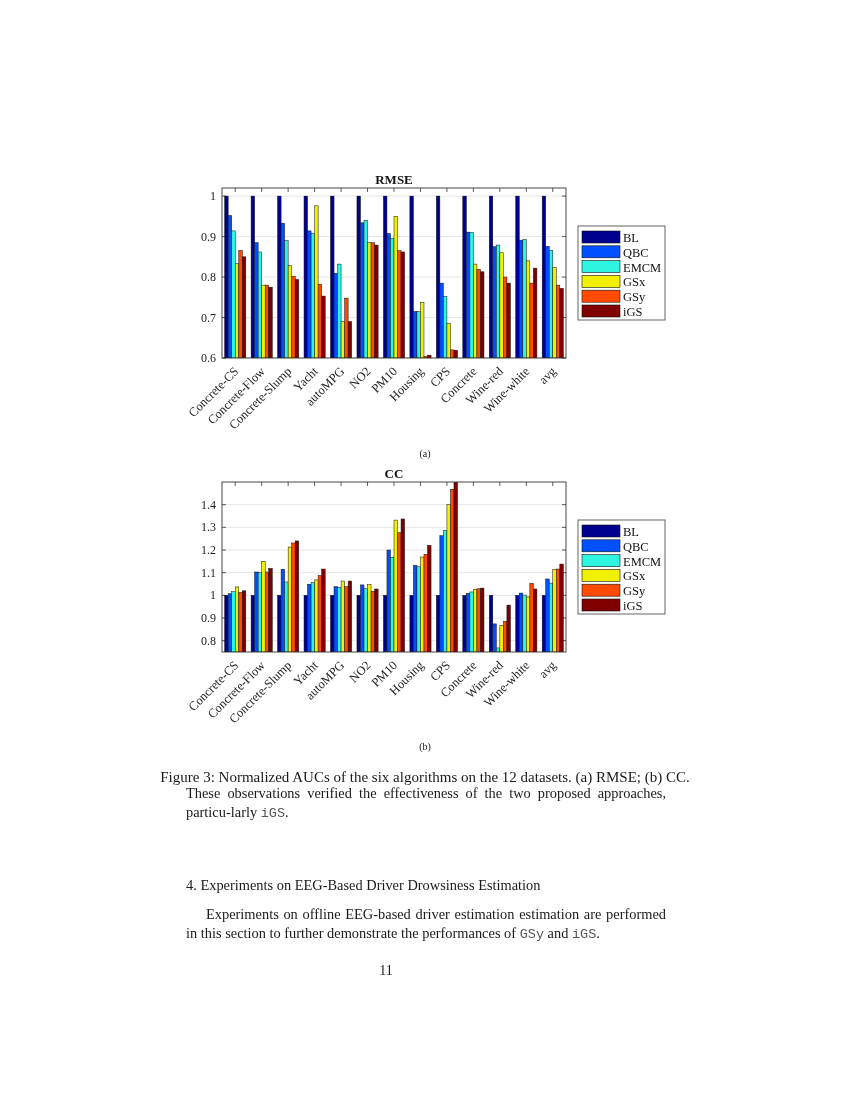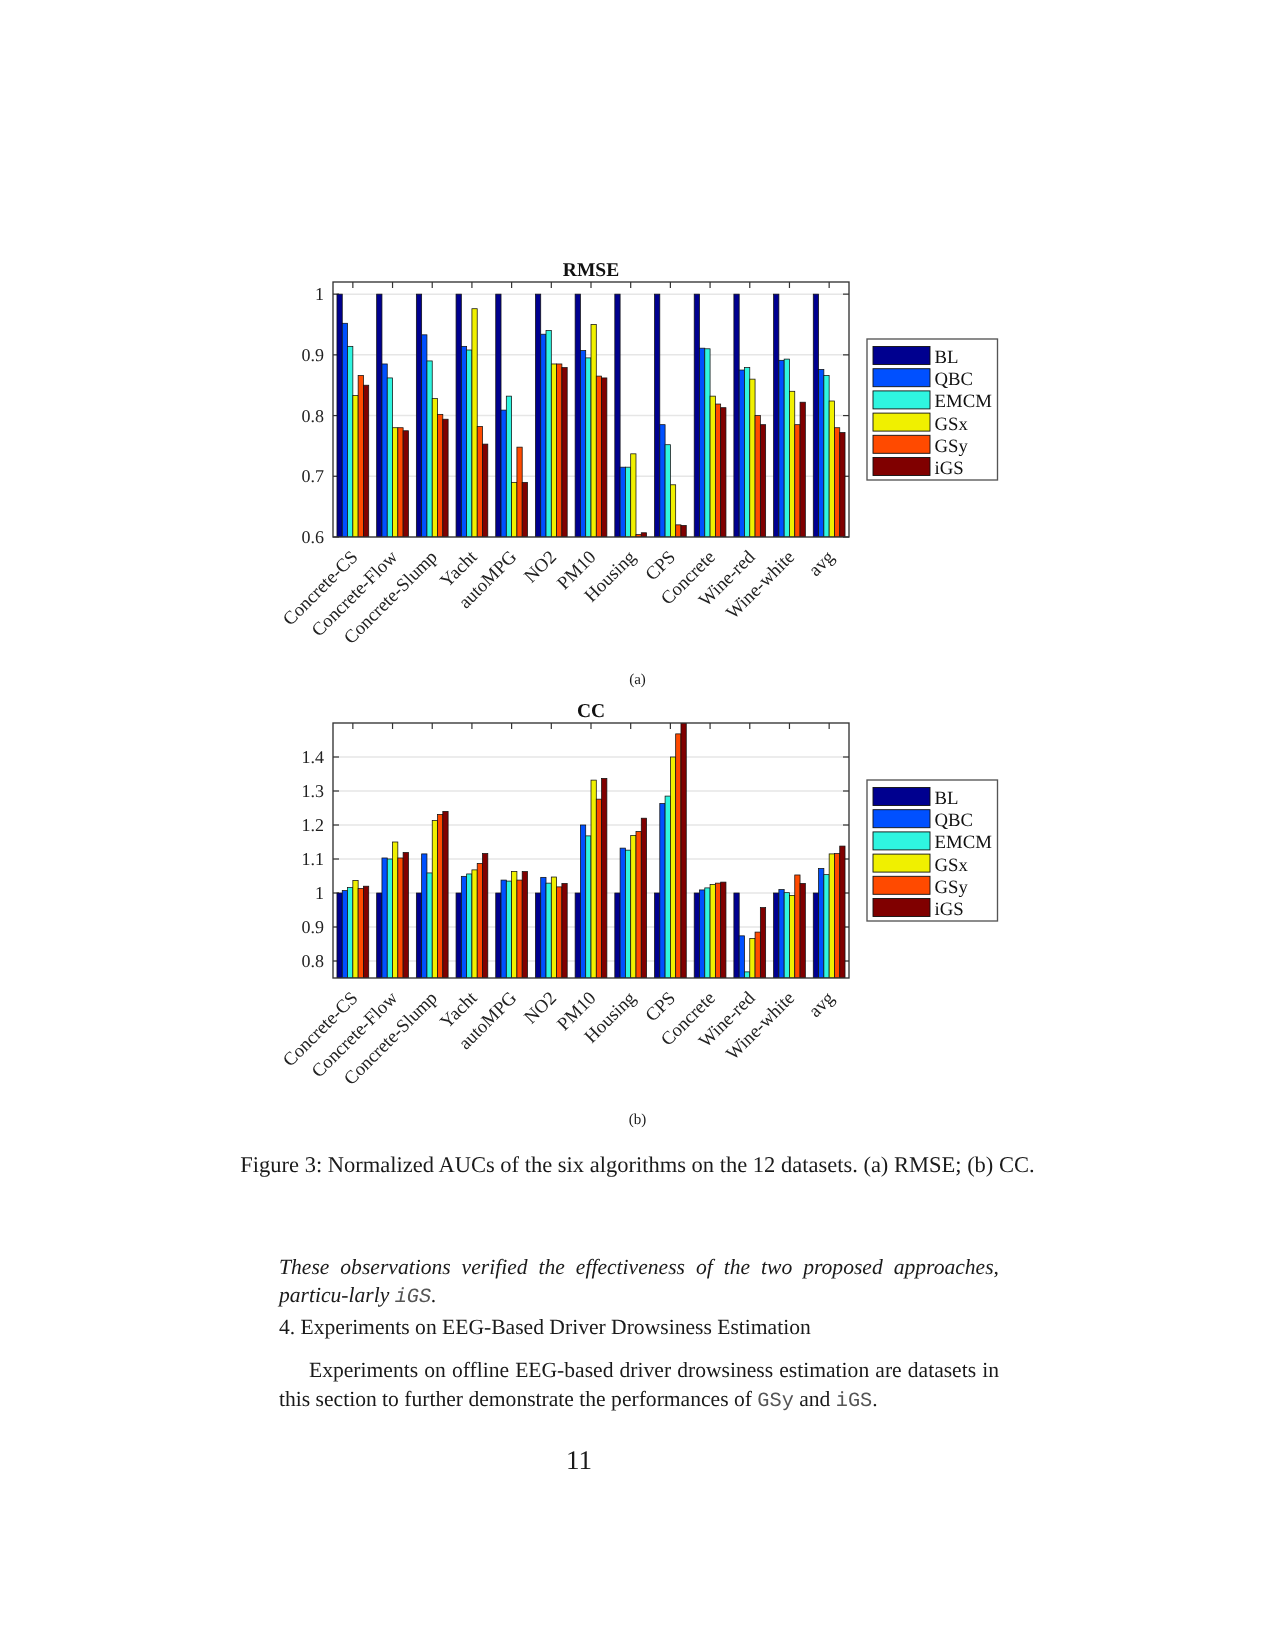--- a/index.html
+++ b/index.html
@@ -3,21 +3,21 @@
 <meta charset="utf-8">
 <style>
   html, body { margin: 0; padding: 0; background: #ffffff; }
   body { width: 850px; height: 1100px; position: relative; font-family: "Liberation Serif", "DejaVu Serif", serif; color: #1a1a1a; overflow: hidden; }
   .chart-svg { position: absolute; left: 0; top: 0; }
   .sublabel { position: absolute; width: 850px; text-align: center; font-size: 10px; }
   .caption { position: absolute; left: 0; width: 850px; text-align: center; font-size: 15px; top: 769px; }
   .para { position: absolute; left: 186px; width: 480px; font-size: 14.4px; line-height: 19px; text-align: justify; }
   .mono { font-family: "Liberation Mono", "DejaVu Sans Mono", monospace; color: #555; font-size: 13.5px; }
   .heading { position: absolute; left: 186px; top: 877px; font-size: 14.4px; font-weight: normal; }
-  .pagenum { position: absolute; left: 0; width: 772px; text-align: center; top: 963px; font-size: 18px; }
+  .pagenum { position: absolute; left: 0; width: 772px; text-align: center; top: 963px; font-size: 14px; }
   .indent { display: inline-block; width: 20px; }
 </style>
 </head>
 <body>
 
 <svg class="chart-svg" width="850" height="760">
   <g id="chart-0">
       <defs>
         <clipPath id="clip0">
           <rect x="222" y="188" width="344" height="170"></rect>
@@ -324,23 +324,23 @@
         <rect x="582" y="599" width="38" height="12" fill="#800000" stroke="#111" stroke-width="0.6"></rect>
         <text x="623" y="610" font-size="12.5" fill="#111" font-family="Liberation Serif, serif">iGS</text>
       </g>
     </g>
 </svg>
 
 <div class="sublabel" style="top:448px;">(a)</div>
 <div class="sublabel" style="top:741px;">(b)</div>
 <div class="caption">Figure 3: Normalized AUCs of the six algorithms on the 12 datasets. (a) RMSE; (b) CC.</div>
 
-<div class="para" style="top:836px;font-style:italic;">
+<div class="para" style="top:784px;">
   <span>These observations verified the effectiveness of the two proposed approaches, particu-larly </span><span class="mono">iGS</span><span>.</span>
 </div>
 
 <div class="heading">4.  Experiments on EEG-Based Driver Drowsiness Estimation</div>
 
 <div class="para" style="top:905px;">
-  <span class="indent"></span><span>Experiments on offline EEG-based driver drowsiness estimation are datasets in this section to further demonstrate the performances of </span><span class="mono">GSy</span><span> and </span><span class="mono">iGS</span><span>.</span>
+  <span class="indent"></span><span>Experiments on offline EEG-based driver estimation estimation are performed in this section to further demonstrate the performances of </span><span class="mono">GSy</span><span> and </span><span class="mono">iGS</span><span>.</span>
 </div>
 
 <div class="pagenum">11</div>
 
 </body></html>

